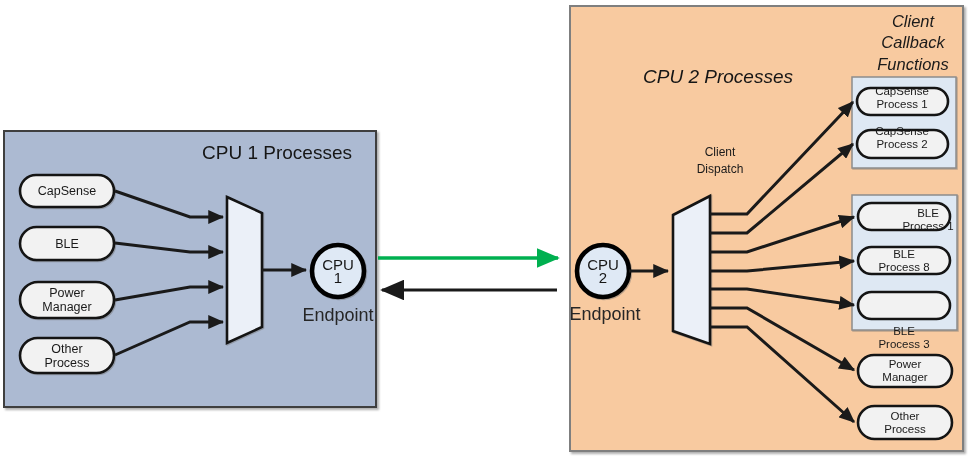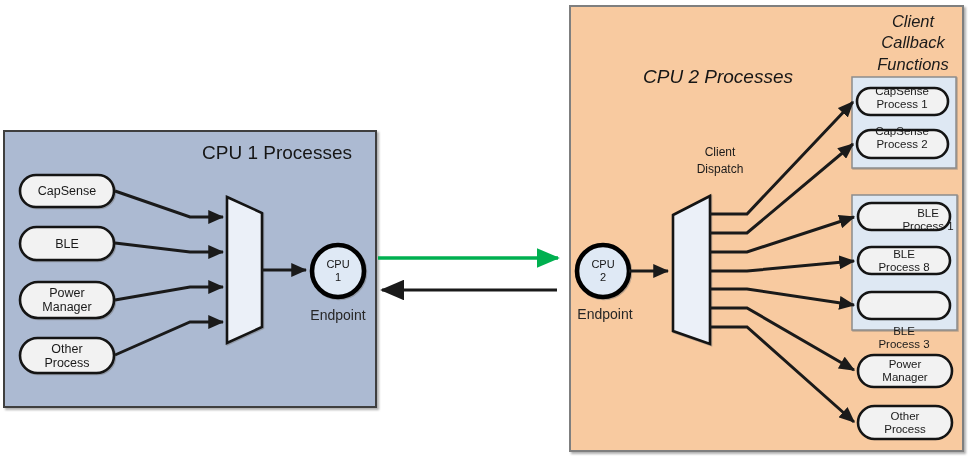--- a/index.html
+++ b/index.html
@@ -9,22 +9,22 @@
   }
   .stage svg{position:absolute;left:0;top:0;}
   .lbl{
     position:absolute;display:flex;align-items:center;justify-content:center;
     text-align:center;color:#1a1a1a;white-space:normal;
     font-family:"Liberation Sans", sans-serif;
   }
   .title{font-size:19px;color:#161616;}
   .small{font-size:12.5px;line-height:14px;}
   .tiny{font-size:11.5px;line-height:13px;}
-  .circle-txt{font-size:11px;line-height:13px;color:#161616;}
-  .caption{font-size:14px;color:#262626;}
+  .circle-txt{font-size:15px;line-height:13px;color:#161616;}
+  .caption{font-size:18px;color:#262626;}
   .mid{font-size:12px;line-height:17.5px;}
   .hdr{font-size:16.5px;line-height:21.5px;font-style:italic;}
   .pipe{font-size:17px;color:#111;}
   .box-shadow{filter:drop-shadow(2px 2px 1px rgba(110,110,110,0.55));}
   .node-shadow{filter:drop-shadow(1.5px 1.5px 0.5px rgba(110,110,110,0.45));}
 </style>
 </head>
 <body>
 
 <div class="stage">

